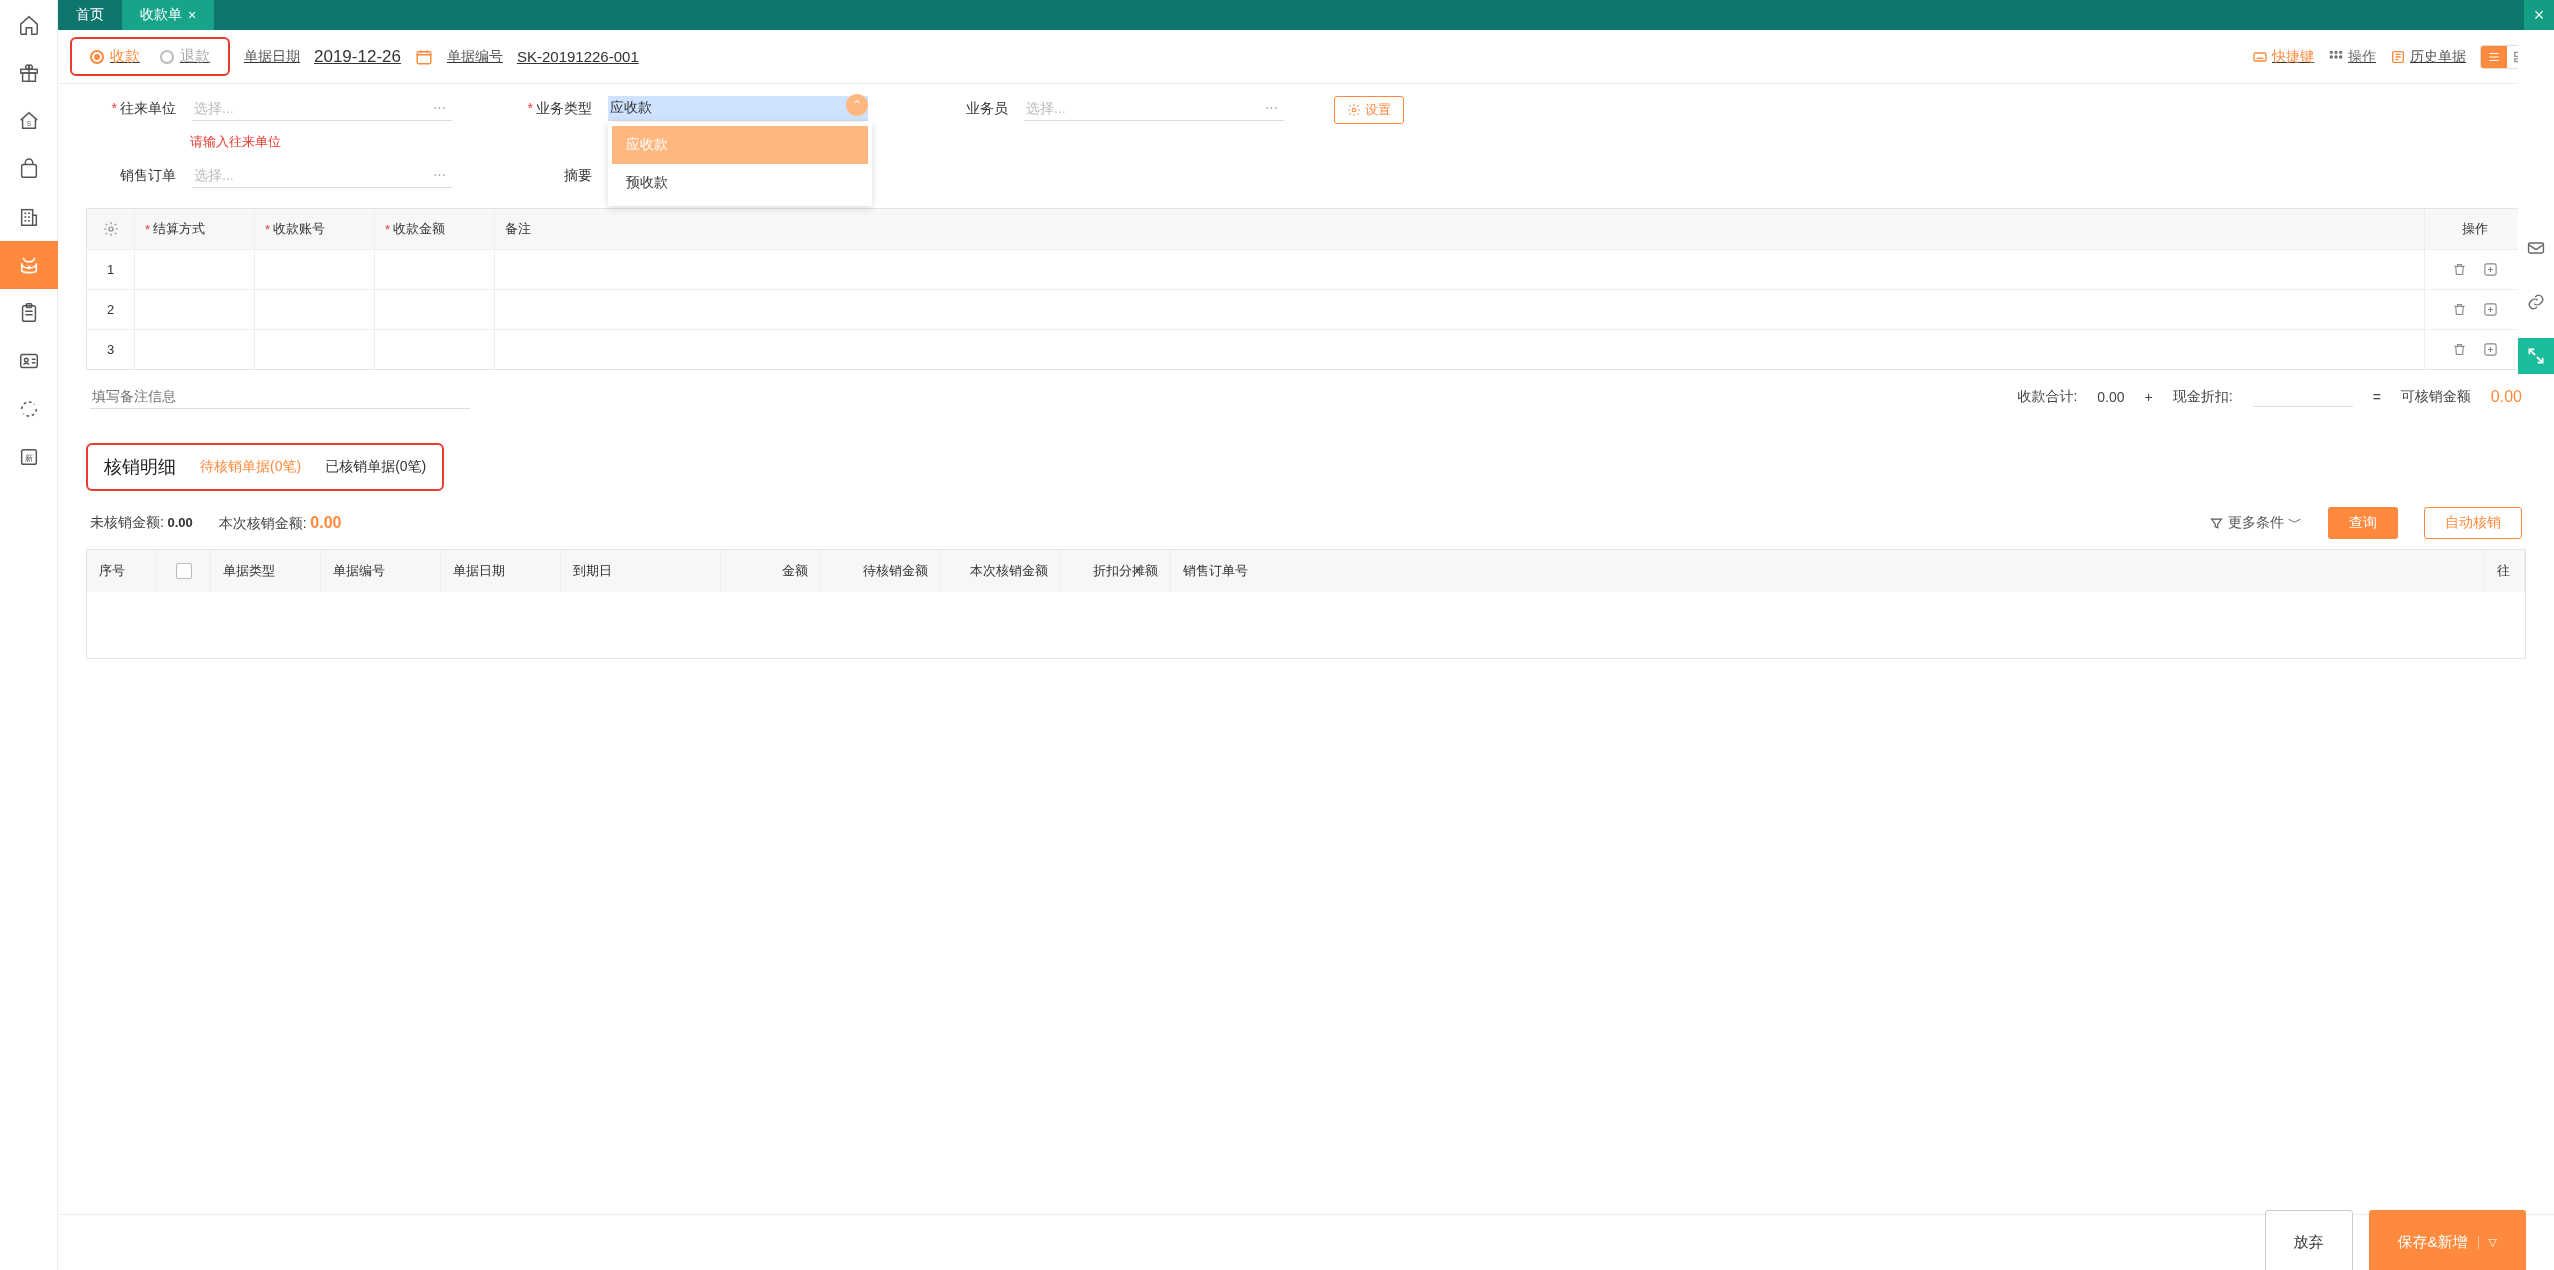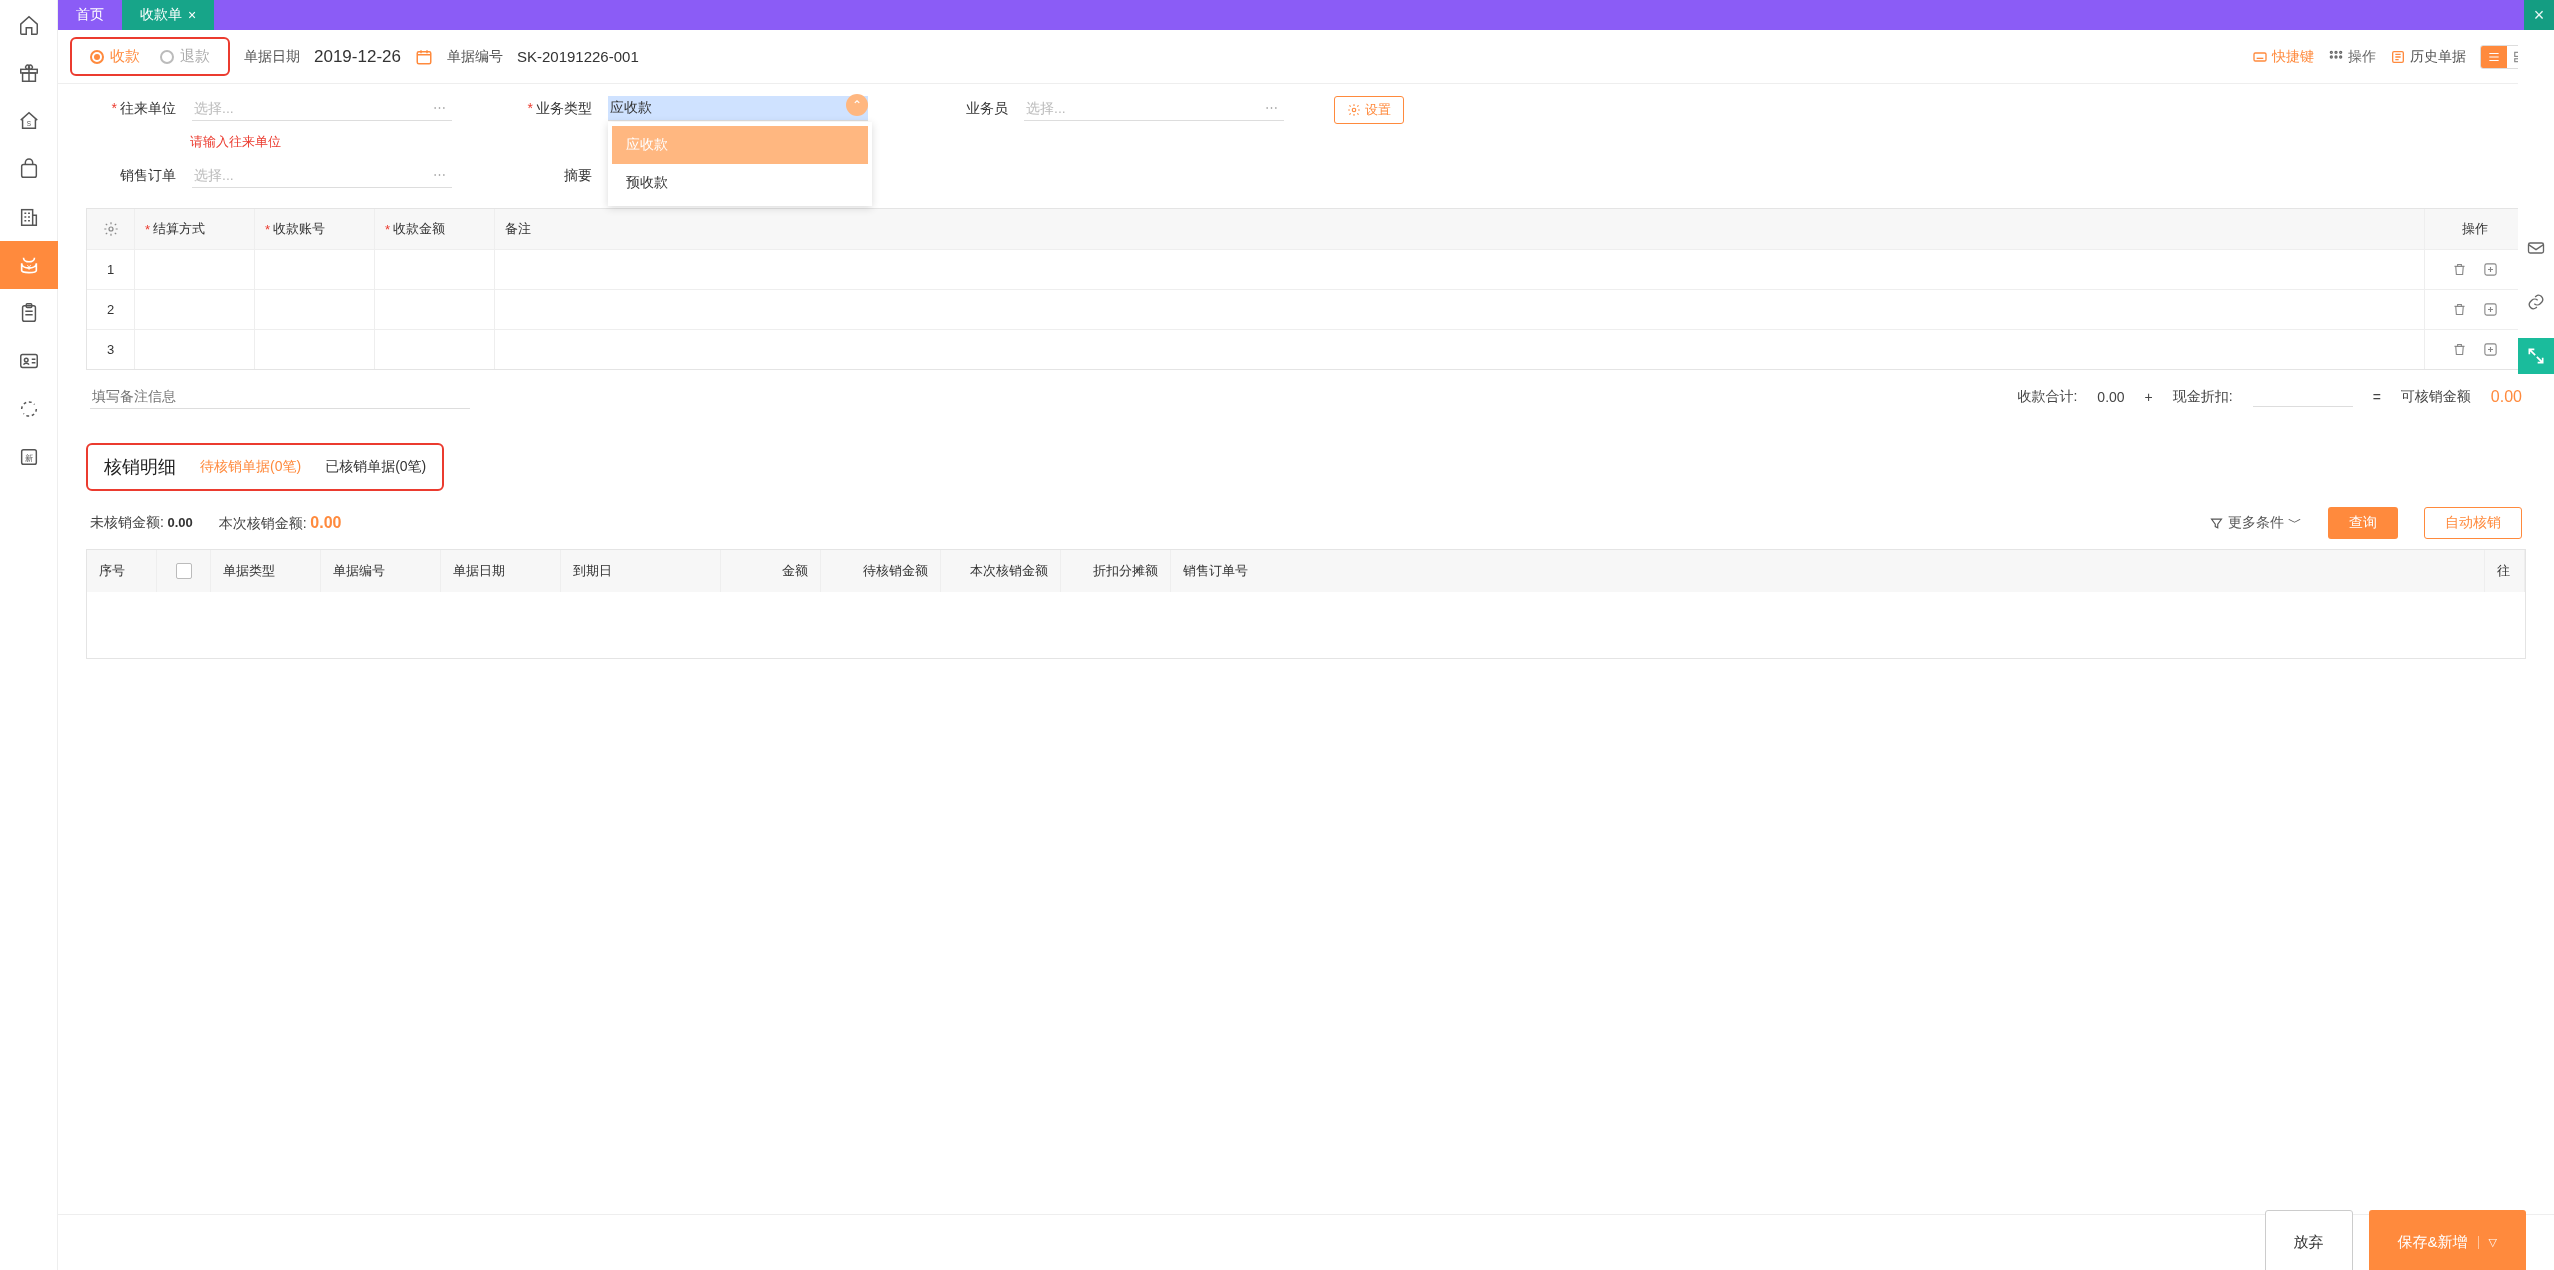--- a/index.html
+++ b/index.html
@@ -5,26 +5,26 @@
 * { margin: 0; padding: 0; box-sizing: border-box; }
 body { font-family: "Microsoft YaHei", "PingFang SC", sans-serif; font-size: 13px; color: #333; background: #fff; overflow: hidden; }
 .app { display: flex; height: 100vh; width: 100vw; }
 .sidebar-left { width: 58px; background: #fff; border-right: 1px solid #eee; display: flex; flex-direction: column; align-items: center; padding-top: 12px; gap: 22px; }
 .sidebar-left .nav-icon { width: 26px; height: 26px; display: flex; align-items: center; justify-content: center; color: #555; cursor: pointer; }
 .sidebar-left .nav-icon.active { background: #ff8a3d; color: #fff; width: 58px; height: 48px; margin: -11px 0; }
 .sidebar-right { width: 36px; background: #fff; display: flex; flex-direction: column; align-items: center; gap: 18px; padding-top: 200px; position: absolute; right: 0; top: 30px; }
 .sidebar-right .side-icon { width: 36px; height: 36px; display: flex; align-items: center; justify-content: center; color: #666; cursor: pointer; }
 .sidebar-right .side-icon.active { background: #1abc9c; color: #fff; }
 .main { flex: 1; display: flex; flex-direction: column; min-width: 0; }
-.tabbar { height: 30px; background: #8b5cf6; display: flex; align-items: stretch; position: relative; }
+.tabbar { height: 30px; background: #0f766e; display: flex; align-items: stretch; position: relative; }
 .tab { padding: 0 18px; display: flex; align-items: center; color: #fff; font-size: 14px; cursor: pointer; gap: 6px; }
 .tab.active { background: #17a589; }
 .tab .close-x { font-size: 14px; }
 .tabbar .top-close { position: absolute; right: 0; top: 0; width: 30px; height: 30px; background: #149d82; color: #ecf8f5; display:flex; align-items:center; justify-content:center; cursor:pointer; font-size:18px; }
-.toolbar { height: 54px; display: flex; align-items: center; padding: 0 20px 0 12px; border-bottom: 1px solid #eee; gap: 14px; }
+.toolbar { height: 54px; display: flex; align-items: center; padding: 0 20px 0 12px; border-bottom: 1px solid #eee; gap: 14px; text-decoration: underline; }
 .radio-group { display: flex; gap: 20px; border: 2px solid #eb3b2f; border-radius: 6px; padding: 8px 18px; align-items: center; }
 .radio-item { display: flex; align-items: center; gap: 6px; cursor: pointer; font-size: 15px; }
 .radio-shape { width: 14px; height: 14px; border-radius: 50%; border: 2px solid #bbb; display:inline-block; position:relative; }
 .radio-item.selected .radio-shape { border-color: #ff8a3d; }
 .radio-item.selected .radio-shape::after { content:""; position:absolute; inset:2px; background:#ff8a3d; border-radius:50%; }
 .radio-item.selected { color:#ff8a3d; }
 .tb-label { color:#555; font-size: 14px; }
 .tb-value { font-size: 17px; color:#333; }
 .cal-ic { width:18px; height:18px; color:#ff8a3d; }
 .spacer { flex:1; }

